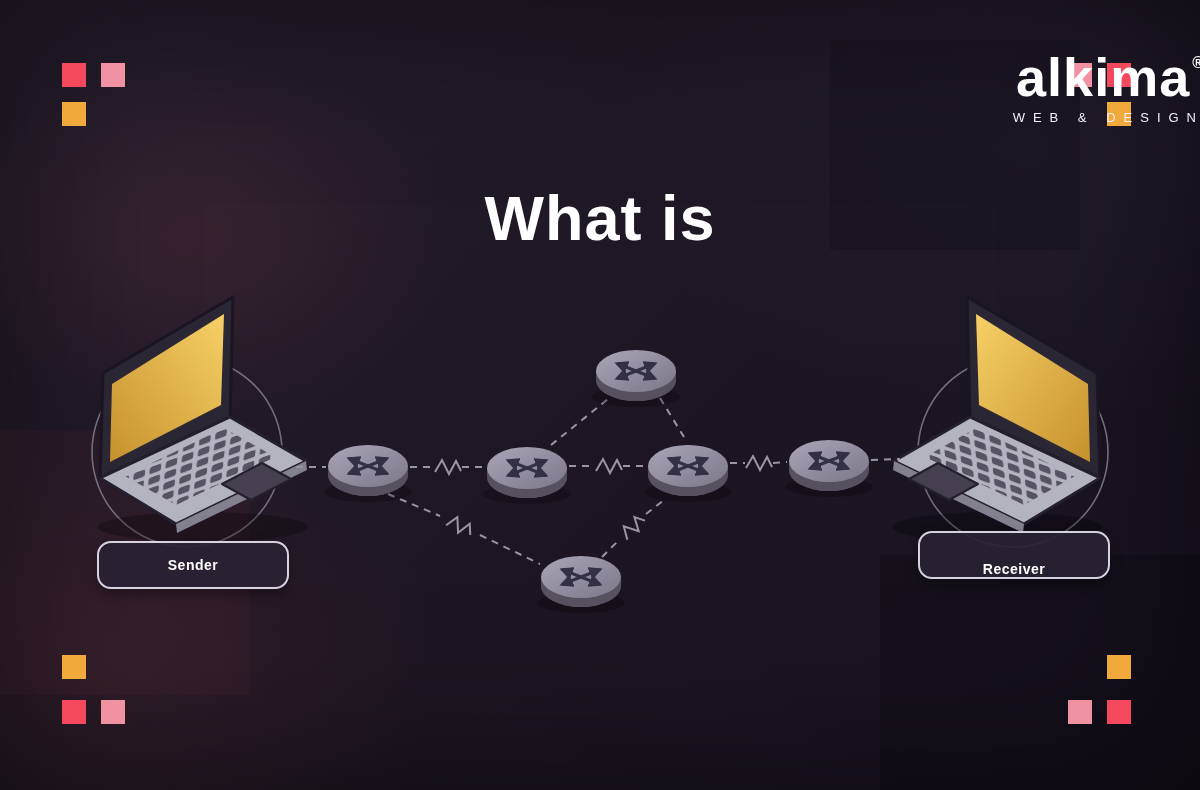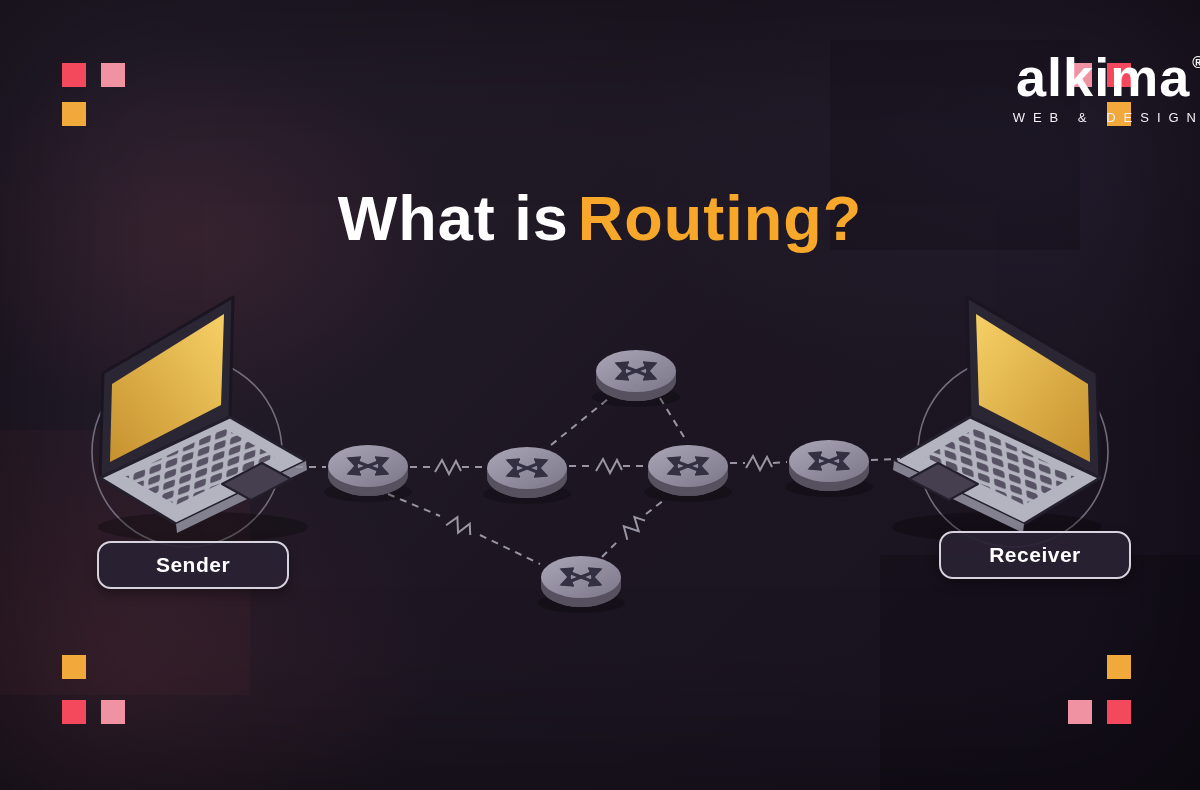--- a/index.html
+++ b/index.html
@@ -35,25 +35,25 @@
   }
   .title .highlight { color:#f7a82a; }
 
   .diagram { position:absolute; left:0; top:0; width:1200px; height:790px; }
 
   .badge {
     position:absolute; width:188px; height:44px;
     border:2px solid #d6d2de; border-radius:14px;
     background:rgba(41,34,51,.92);
     display:flex; align-items:center; justify-content:center;
-    font-size:21px; font-weight:bold; letter-spacing:.5px;
+    font-size:14px; font-weight:bold; letter-spacing:.5px;
     box-shadow:0 5px 12px rgba(0,0,0,.35);
   }
   .badge-sender   { left:97px;  top:541px; }
-  .badge-receiver { left:939px; top:531px; }
+  .badge-receiver { left:918px; top:531px;align-items:flex-end; }
 </style>
 </head>
 <body>
 
 <div class="poster">
 
   <div class="bg-patch patch-tr"></div>
   <div class="bg-patch patch-br"></div>
   <div class="bg-patch patch-ml"></div>
 
@@ -80,21 +80,20 @@
 
   <div class="logo">
     <div>
       <span class="brand">alkima</span><span class="reg">®</span>
     </div>
     <div class="tagline">WEB &amp; DESIGN</div>
   </div>
 
   <div class="title">
     <span>What is</span>
-    <span class="highlight">Routing?</span>
   </div>
 
   <svg class="diagram" viewBox="0 0 1200 790">
     <defs>
       <linearGradient id="screenGrad" x1="1" y1="0" x2="0" y2="1">
         <stop offset="0" stop-color="#f6d066"></stop>
         <stop offset="1" stop-color="#c6912e"></stop>
       </linearGradient>
       <linearGradient id="rtop" x1="0" y1="0" x2="1" y2="1">
         <stop offset="0" stop-color="#aaa6b7"></stop>

